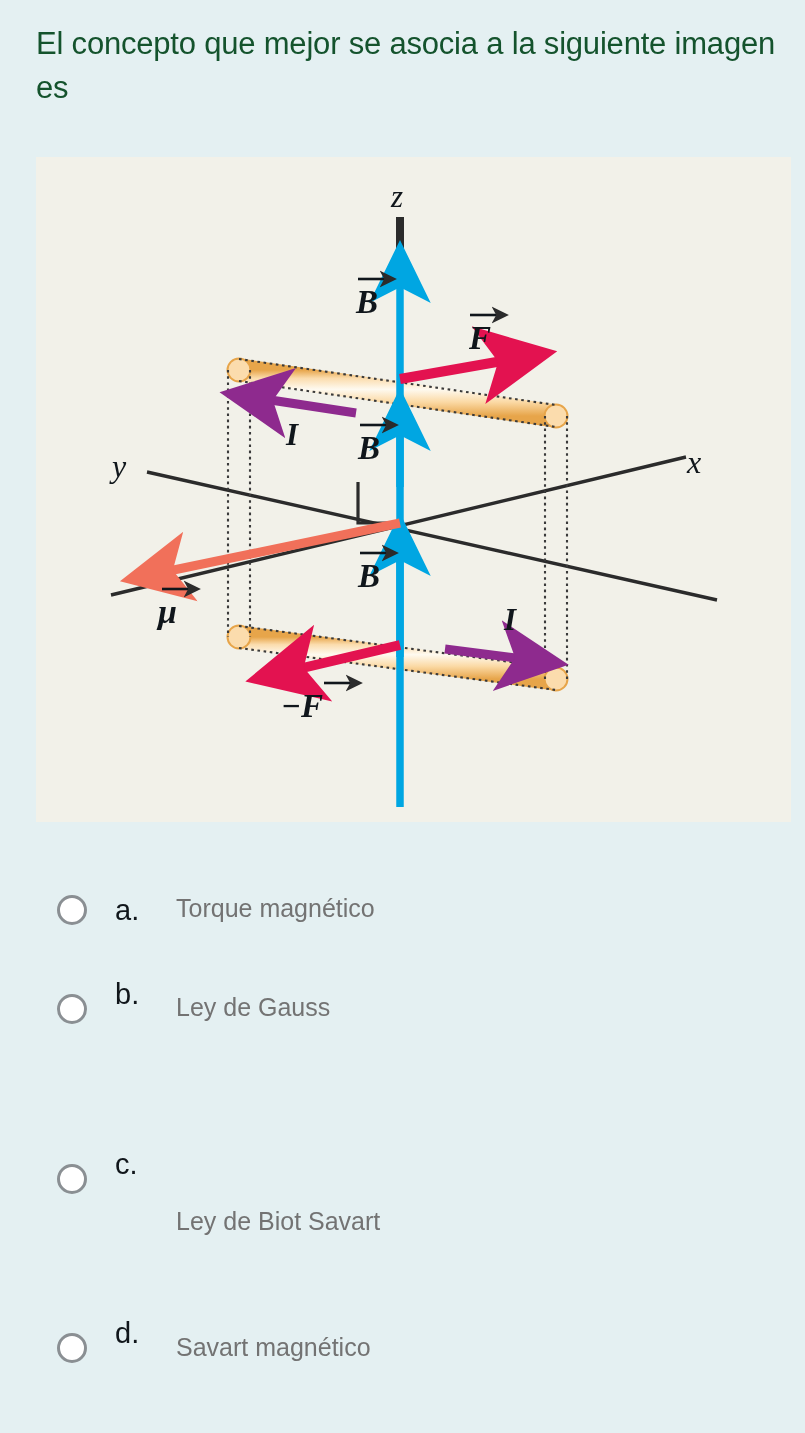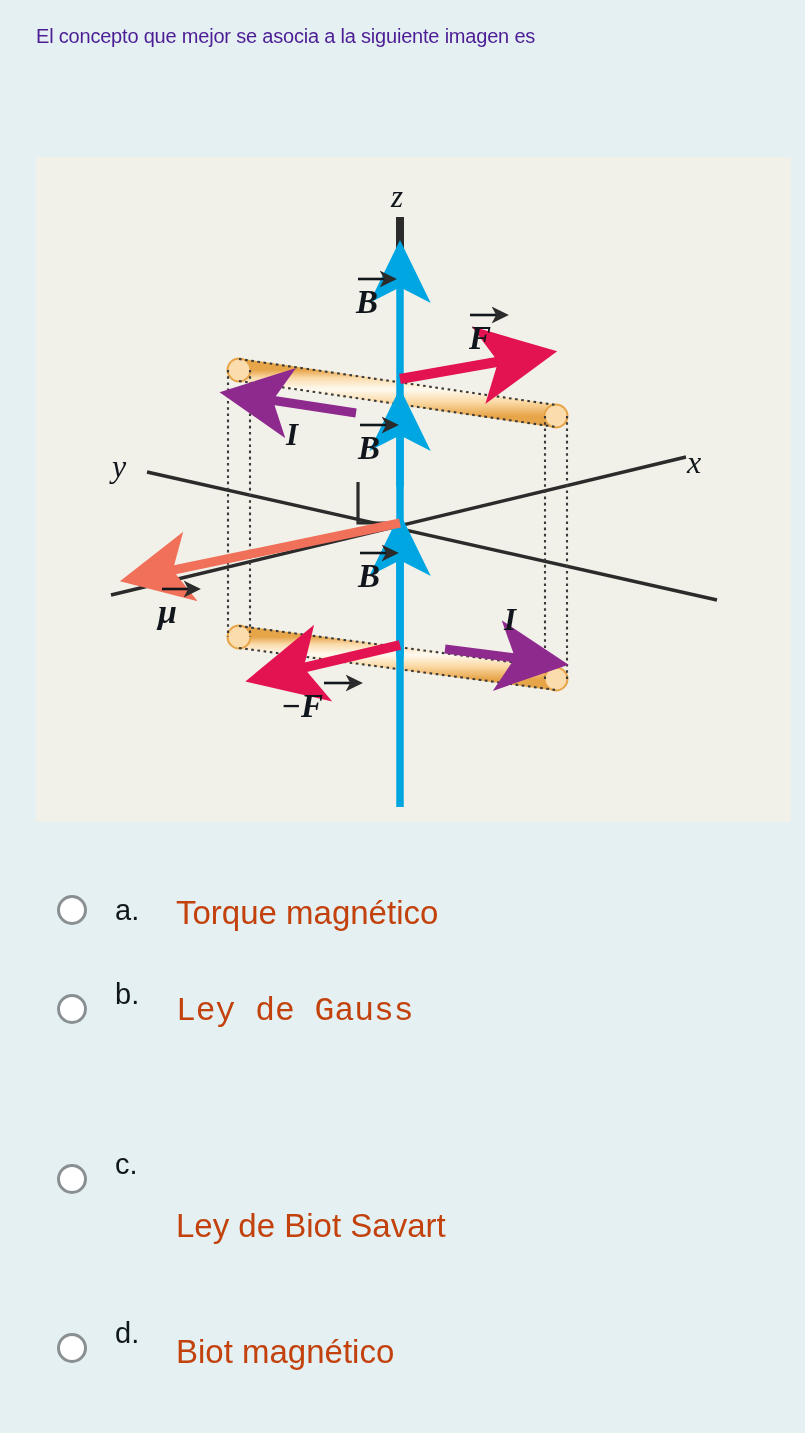--- a/index.html
+++ b/index.html
@@ -15,24 +15,24 @@
     overflow: hidden;
     position: relative;
   }
 
   
   .stem {
     position: absolute;
     left: 36px;
     top: 22px;
     width: 748px;
-    font-size: 20px;
+    font-size: 31px;
     line-height: 1.42;
     letter-spacing: -0.2px;
-    color: #4c1d95;
+    color: #14532d;
   }
 
   
   .figure-panel {
     position: absolute;
     left: 36px;
     top: 157px;
     width: 755px;
     height: 665px;
     background: #f2f1e9;
@@ -63,22 +63,22 @@
     box-sizing: border-box;
   }
   .option .letter {
     position: absolute;
     font-size: 29px;
     color: #10161b;
     line-height: 1;
   }
   .option .text {
     position: absolute;
-    font-size: 33px;
-    color: #c2410c;
+    font-size: 25px;
+    color: #737373;
     line-height: 1;
     white-space: nowrap;
   }
 </style>
 </head>
 <body>
 
 <div class="stem">El concepto que mejor se asocia a la siguiente imagen es</div>
 
 <div class="figure-panel">
@@ -223,28 +223,28 @@
 
   <div class="option">
     <span class="radio" style="left:57px; top:34px;"></span>
     <span class="letter" style="left:115px; top:35px;">a.</span>
     <span class="text" style="left:176px; top:35px;">Torque magnético</span>
   </div>
 
   <div class="option">
     <span class="radio" style="left:57px; top:133px;"></span>
     <span class="letter" style="left:115px; top:119px;">b.</span>
-    <span class="text" style="left:176px; top:134px;font-family:Liberation Mono, monospace;">Ley de Gauss</span>
+    <span class="text" style="left:176px; top:134px;">Ley de Gauss</span>
   </div>
 
   <div class="option">
     <span class="radio" style="left:57px; top:303px;"></span>
     <span class="letter" style="left:115px; top:289px;">c.</span>
     <span class="text" style="left:176px; top:304px;margin-top:44px;">Ley de Biot Savart</span>
   </div>
 
   <div class="option">
     <span class="radio" style="left:57px; top:472px;"></span>
     <span class="letter" style="left:115px; top:458px;">d.</span>
-    <span class="text" style="left:176px; top:474px;">Biot magnético</span>
+    <span class="text" style="left:176px; top:474px;">Savart magnético</span>
   </div>
 
 </div>
 
 </body></html>

